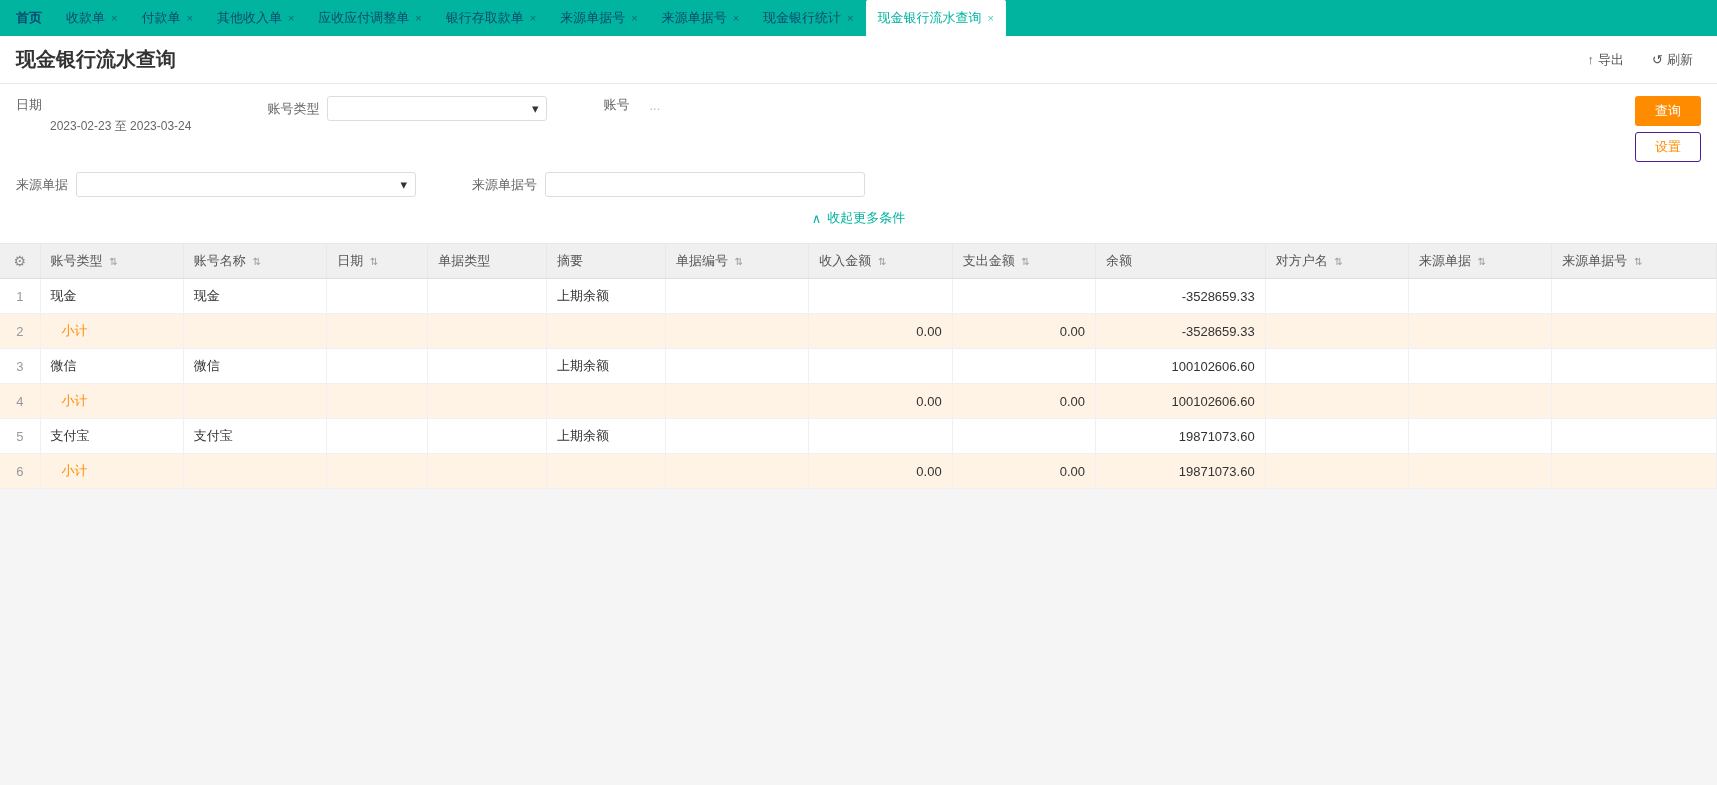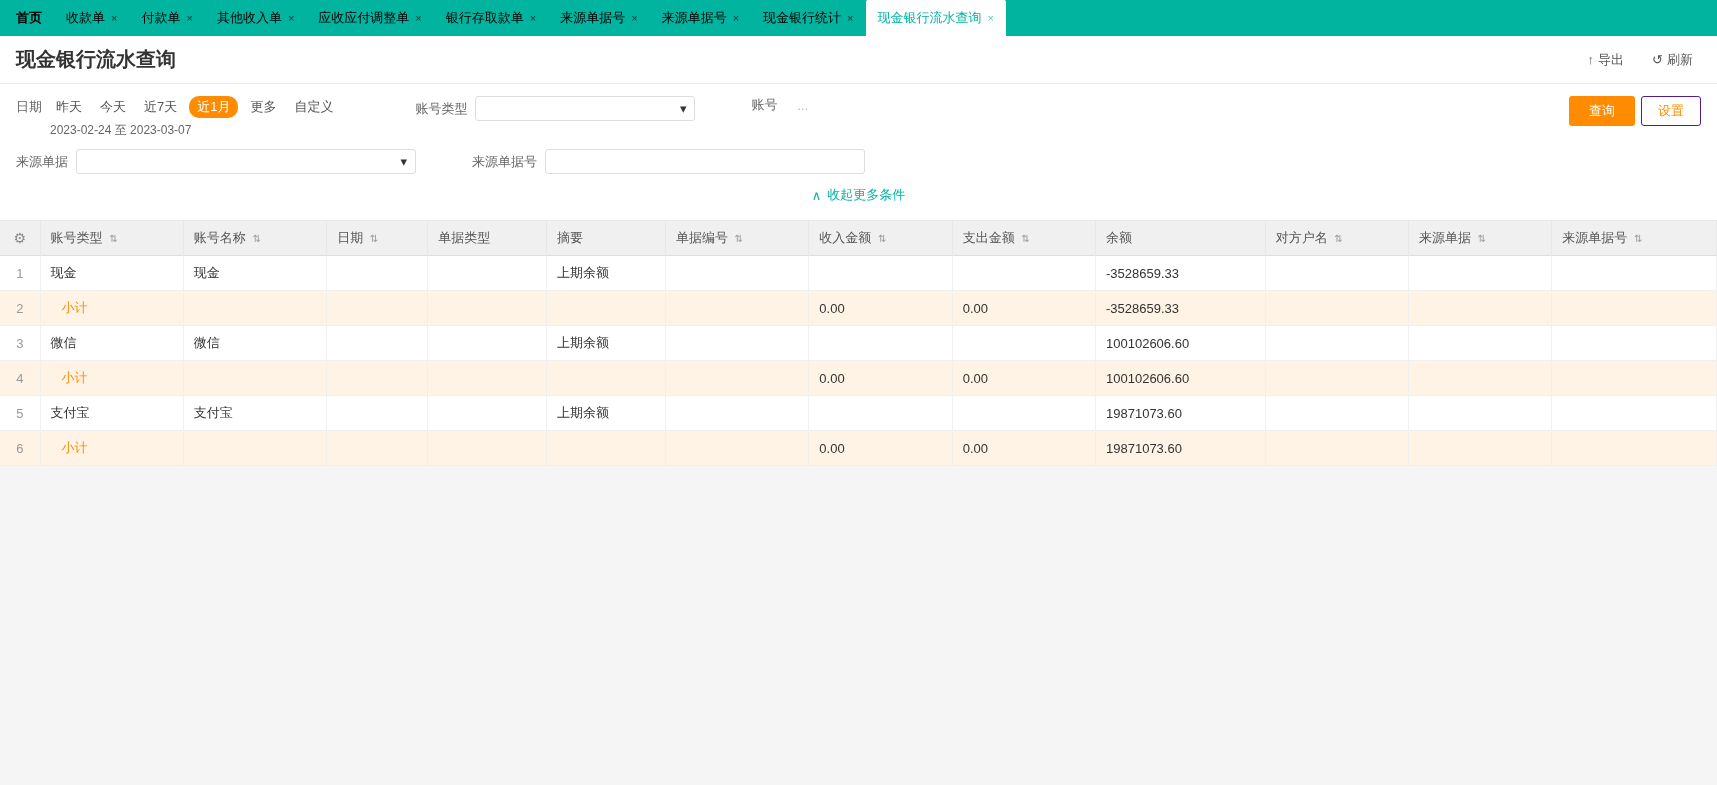--- a/index.html
+++ b/index.html
@@ -8,21 +8,21 @@
     
     .top-nav {
       background: #00b4a0;
       display: flex;
       align-items: center;
       height: 36px;
       padding: 0 4px;
       overflow: hidden;
     }
     .nav-item {
-      color: #000000;
+      color: #0c4a6e;
       padding: 0 12px;
       height: 36px;
       line-height: 36px;
       cursor: pointer;
       white-space: nowrap;
       font-size: 13px;
       display: flex;
       align-items: center;
       gap: 4px;
     }
@@ -136,20 +136,21 @@
       background: #fff;
       color: #ff8c00;
       border: 1px solid #4c1d95;
       border-radius: 3px;
       padding: 5px 16px;
       cursor: pointer;
       font-size: 13px;
     }
     .action-btns {
       display: flex;
+      flex-direction: column;
       gap: 6px;
     }
     .collapse-row {
       display: flex;
       justify-content: center;
       align-items: center;
       gap: 6px;
       color: #00b4a0;
       cursor: pointer;
       font-size: 13px;
@@ -190,21 +191,21 @@
     }
     tbody tr.subtotal {
       background: #fff3e6;
     }
     tbody td {
       padding: 8px 10px;
       white-space: nowrap;
       border-right: 1px solid #f0f0f0;
       color: #333;
     }
-    tbody td.number { text-align: left; }
+    tbody td.number { text-align: right; }
     tbody td.orange { color: #ff8c00; padding-left: 21px; }
     .row-num { color: #999; text-align: center; }
     .gear-icon { color: #888; font-size: 14px; }
   </style>
 </head>
 <body>
 
 <nav class="top-nav">
   <div class="nav-item home">
     <span>首页</span>
@@ -261,31 +262,23 @@
   </div>
 </div>
 
 <div class="filter-section">
 
   <div style="display:flex; align-items:flex-start; gap:16px; margin-bottom:10px;">
 
     <div style="display:flex; flex-direction:column; gap:4px;">
       <div style="display:flex; align-items:center; gap:8px;">
         <span class="filter-label">日期</span>
-        <div class="filter-date-options">
-          <span class="date-opt">昨天</span>
-          <span class="date-opt">今天</span>
-          <span class="date-opt">近7天</span>
-          <span class="date-opt active">近1月</span>
-          <span class="date-opt">更多</span>
-          <span class="date-opt">自定义</span>
-        </div>
       </div>
       <div style="margin-left:30px;">
-        <span class="date-range">2023-02-24 至 2023-03-07</span>
+        <span class="date-range">2023-02-23 至 2023-03-24</span>
       </div>
     </div>
 
     <div style="display:flex; align-items:center; gap:8px; margin-left:60px;">
       <span class="filter-label">账号类型</span>
       <div class="filter-select" style="min-width:220px;">
         <span class="placeholder"></span>
         <span>▾</span>
       </div>
     </div>

